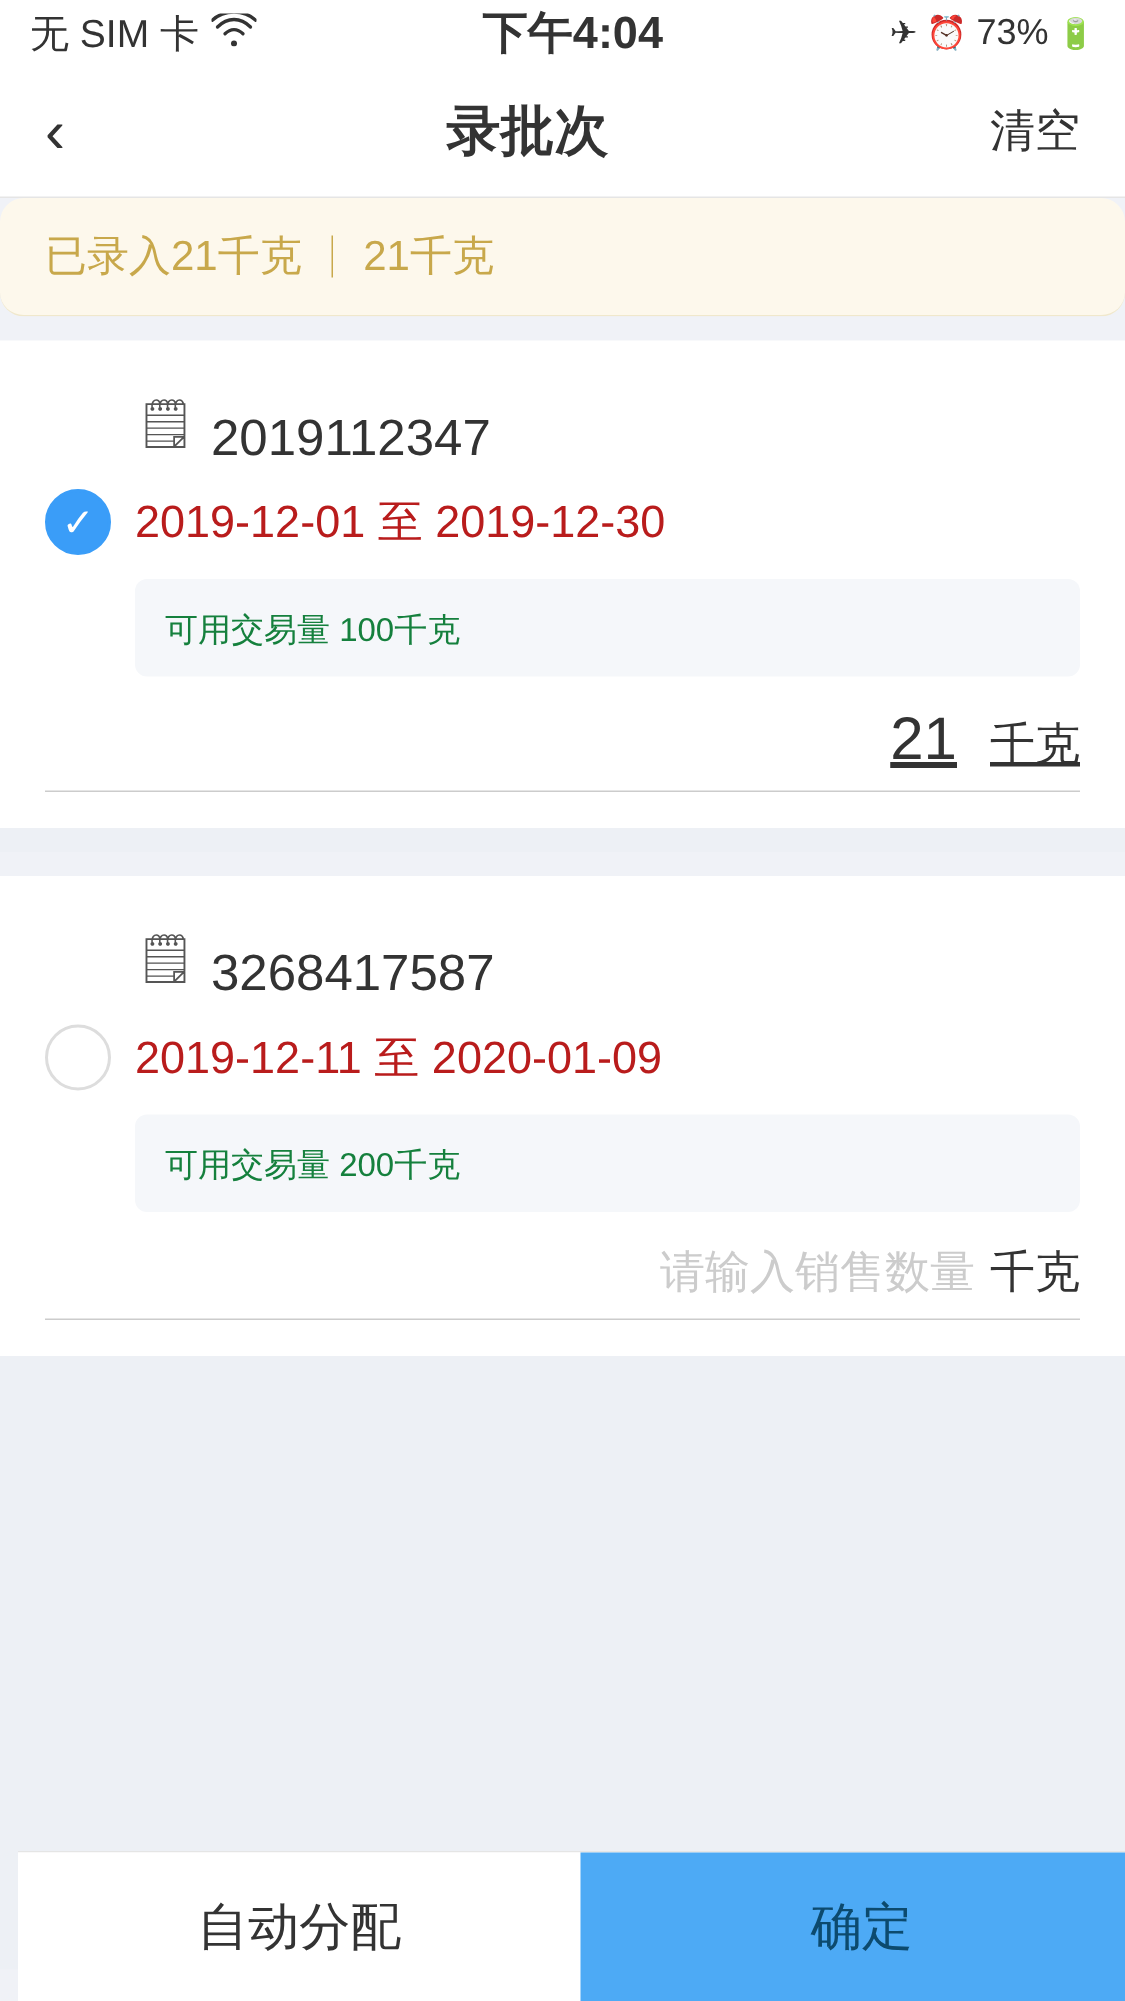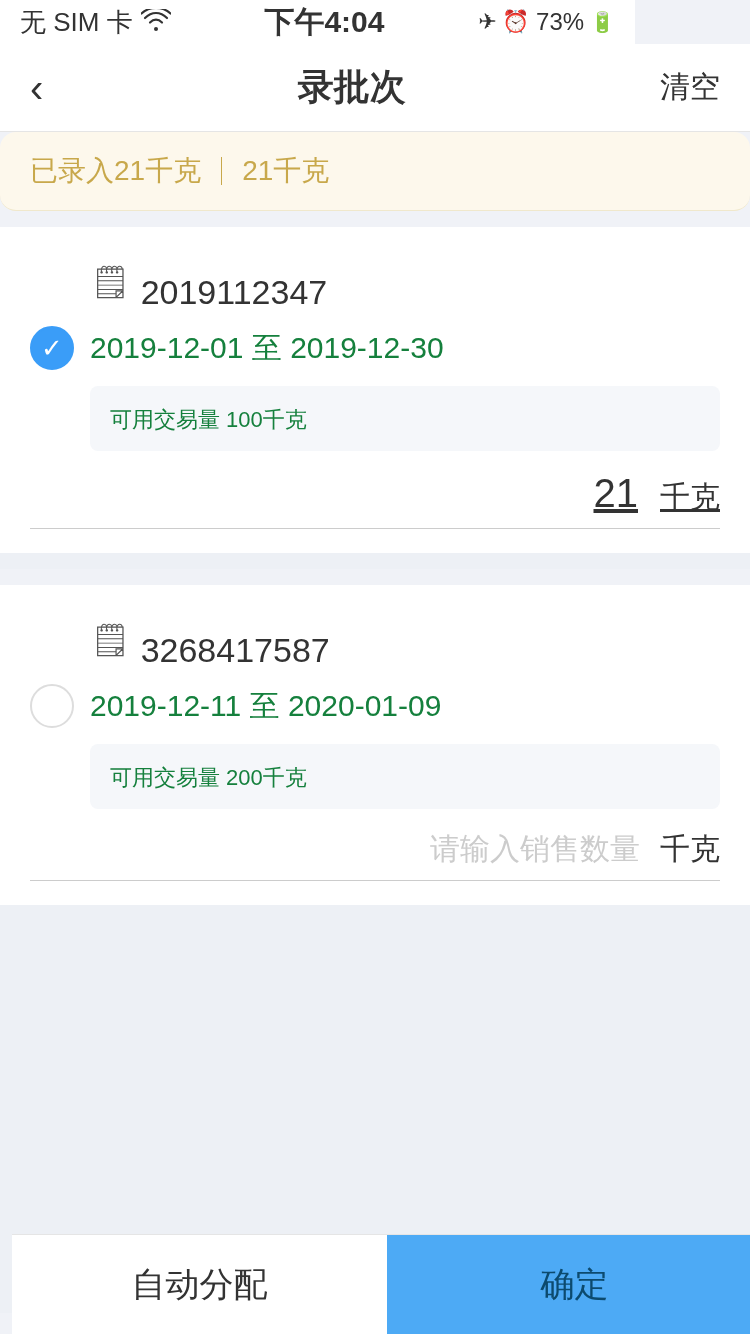--- a/index.html
+++ b/index.html
@@ -7,21 +7,21 @@
     body {
       width: 750px;
       min-height: 1334px;
       font-family: -apple-system, "PingFang SC", "Helvetica Neue", sans-serif;
       background: #f0f2f7;
       font-size: 28px;
       color: #333;
     }
     
     .status-bar {
-      width: 635px;
+      width: 750px;
       height: 44px;
       background: #fff;
       display: flex;
       align-items: center;
       justify-content: space-between;
       padding: 0 20px;
       font-size: 26px;
       font-weight: 500;
     }
     .status-left { display: flex; align-items: center; gap: 8px; }
@@ -128,21 +128,21 @@
       background: #3a9df8;
       border-color: #3a9df8;
     }
     .radio-check {
       color: #fff;
       font-size: 26px;
       line-height: 1;
     }
     .batch-date {
       font-size: 30px;
-      color: #15803d;
+      color: #b91c1c;
     }
     .batch-available-row {
       margin-left: 60px;
       background: #f5f7fa;
       border-radius: 8px;
       padding: 16px 20px;
       margin-bottom: 0;
     }
     .batch-available-text {
       font-size: 22px;
@@ -178,21 +178,21 @@
       height: 16px;
       background: #edf0f5;
     }
 
     
     .input-row {
       display: flex;
       align-items: baseline;
       justify-content: flex-end;
       padding: 20px 30px 0 30px;
-      gap: 20px;
+      gap: 10px;
     }
     .input-placeholder {
       font-size: 30px;
       color: #ccc;
     }
     .input-unit {
       font-size: 30px;
       color: #333;
     }
     .input-underline {

